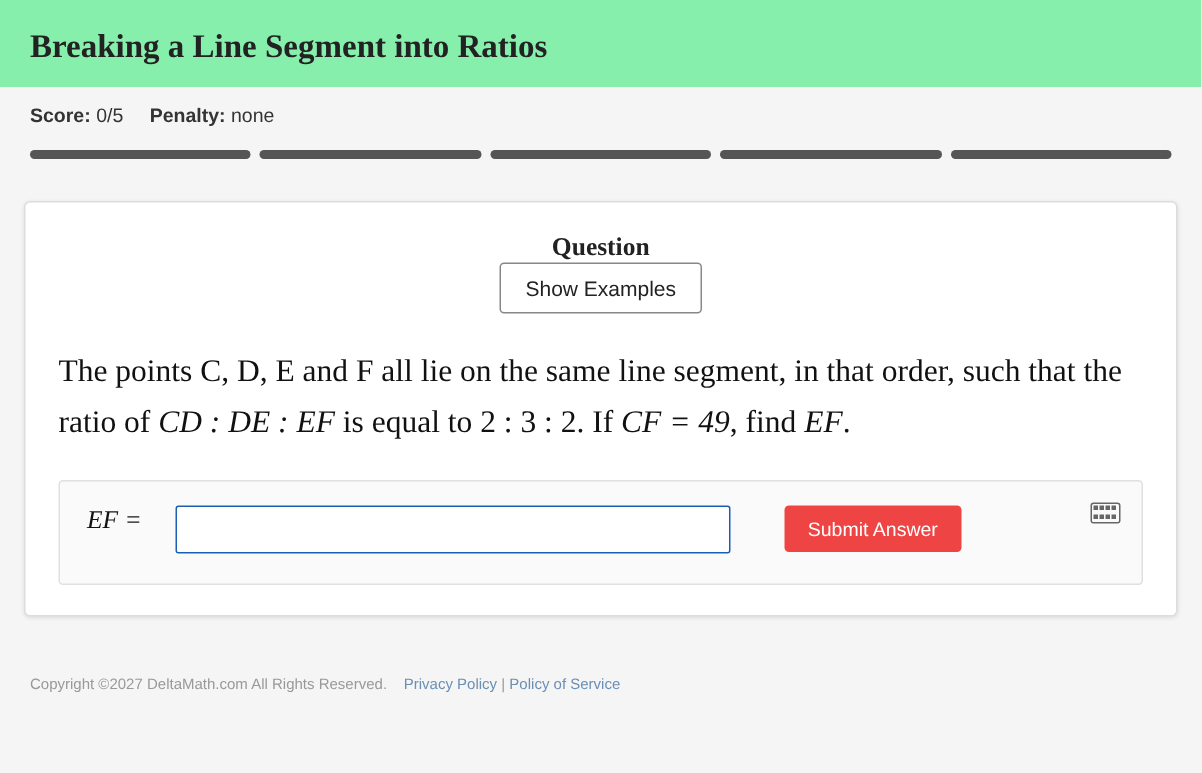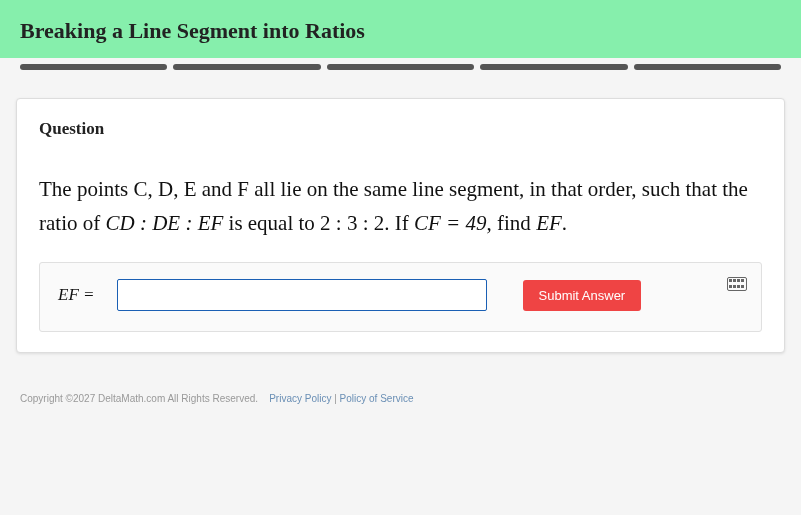--- a/index.html
+++ b/index.html
@@ -61,21 +61,22 @@
       margin: 10px 16px;
       border: 1px solid #ddd;
       border-radius: 4px;
       padding: 20px 22px;
       box-shadow: 0 1px 3px rgba(0,0,0,0.1);
     }
     .question-header {
       display: flex;
       justify-content: space-between;
       align-items: center;
-      margin-bottom: 34px;
+      margin-bottom: 22px;
+      flex-direction: column;
     }
     .question-label {
       font-size: 17px;
       font-weight: bold;
       color: #222;
       font-family: Georgia, serif;
     }
     .show-examples-btn {
       border: 1px solid #888;
       background: #fff;
@@ -143,21 +144,21 @@
       gap: 1px;
       cursor: pointer;
     }
     .keyboard-icon .k {
       width: 3px;
       height: 3px;
       background: #666;
     }
     .answer-row {
       display: flex;
-      align-items: center;
+      align-items: flex-start;
       gap: 22px;
     }
     .ef-label {
       font-size: 17px;
       font-style: italic;
       font-family: 'Times New Roman', serif;
       color: #111;
     }
     .answer-input {
       width: 370px;
@@ -192,32 +193,41 @@
     }
   </style>
 </head>
 <body>
 
 <div class="page">
   <div class="title-bar">
     <div class="title">Breaking a Line Segment into Ratios</div>
   </div>
 
+  <div class="score-bar">
+    <span class="score-text">
+      <span class="score-label">Score:</span>
+      <span>0/5</span>
+      <span class="penalty-label">Penalty:</span>
+      <span>none</span>
+    </span>
+  </div>
 
   <div class="progress-row">
     <div class="progress-seg"></div>
     <div class="progress-seg"></div>
     <div class="progress-seg"></div>
     <div class="progress-seg"></div>
     <div class="progress-seg"></div>
   </div>
 
   <div class="question-card">
     <div class="question-header">
       <div class="question-label">Question</div>
+      <button class="show-examples-btn">Show Examples</button>
     </div>
 
     <div class="question-body">
       <span>The points C, D, E and F all lie on the same line segment, in that order, such that the ratio of </span><span class="math-i">CD : DE : EF</span><span> is equal to 2 : 3 : 2. If </span><span class="math-i">CF = 49</span><span>, find </span><span class="math-i">EF</span><span>.</span>
     </div>
 
     <div class="answer-panel">
 
       <div class="keyboard-icon">
         <div class="k"></div>

